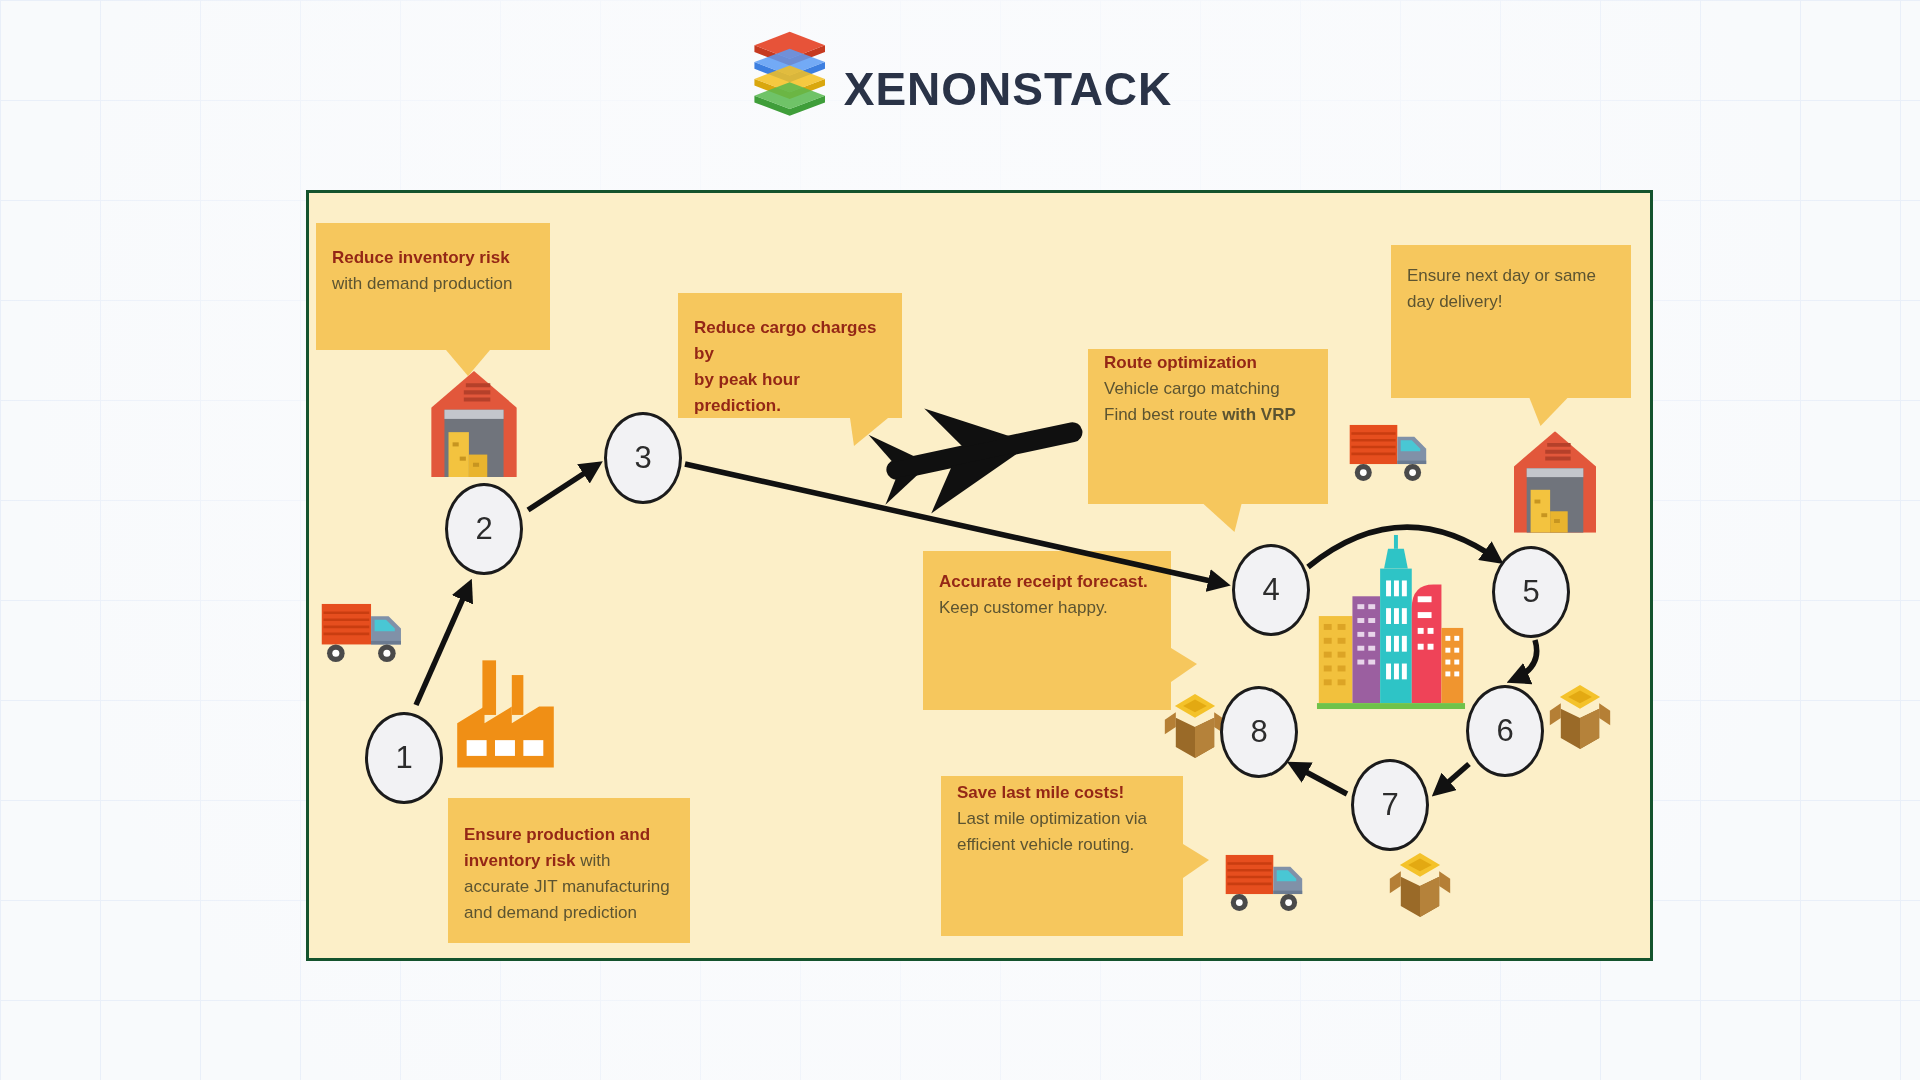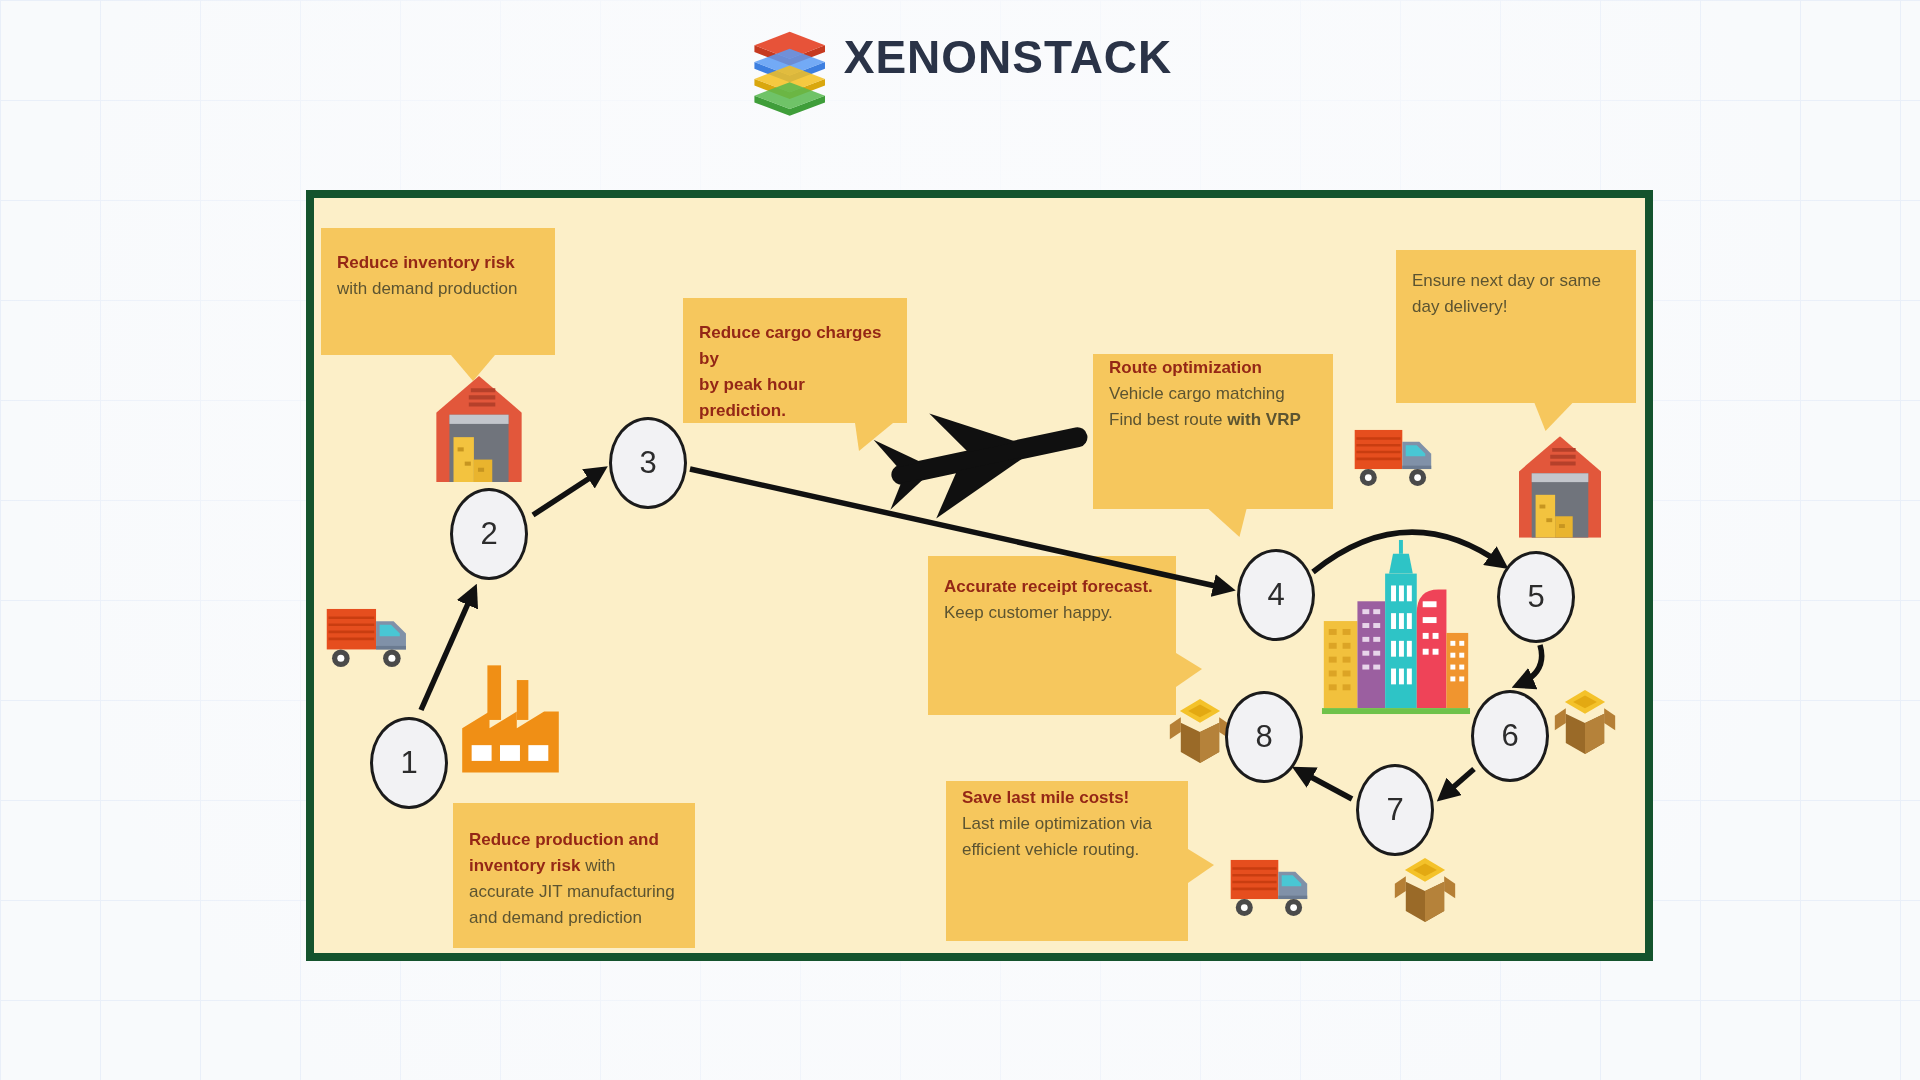--- a/index.html
+++ b/index.html
@@ -9,25 +9,25 @@
     background-color:#f8fafc;
     background-image:
       radial-gradient(circle at 48% 38%, rgba(250,251,253,0.96) 0%, rgba(250,251,253,0.65) 45%, rgba(250,251,253,0) 78%),
       linear-gradient(#e9eff9 1px, transparent 1px),
       linear-gradient(90deg, #e9eff9 1px, transparent 1px);
     background-size:auto, 100px 100px, 100px 100px;
     position:relative;
   }
   
   .logo{position:absolute;top:30px;left:50%;transform:translateX(-50%);
-        display:flex;align-items:flex-start;gap:12px}
+        display:flex;align-items:flex-end;gap:12px}
   .logo-text{font-size:46px;font-weight:bold;color:#2a3347;letter-spacing:1px}
   
   .panel{position:absolute;left:306px;top:190px;width:1347px;height:771px;
-         box-sizing:border-box;border:8px solid #14532d;background:#fcefc8}
+         box-sizing:border-box;border:3px solid #14532d;background:#fcefc8}
   
   .callout{position:absolute;background:#f6c75d;box-sizing:border-box;
            padding:22px 14px 0 16px;font-size:17px;line-height:26px;
            color:#5c5431;z-index:1}
   .callout .ln{white-space:pre-line}
   .callout b{color:#942716;font-weight:bold}
   .co1{left:7px;top:30px;width:234px;height:127px}
   .co2{left:369px;top:100px;width:224px;height:125px}
   .co3{left:779px;top:156px;width:240px;height:155px;padding-top:1px}
   .co4{left:1082px;top:52px;width:240px;height:153px;padding-top:18px}
@@ -234,21 +234,21 @@
     <div class="tail"></div>
   </div>
 
   <div class="callout co5">
     <div class="ln"><b>Accurate receipt forecast.</b></div>
     <div class="ln">Keep customer happy.</div>
     <div class="tail"></div>
   </div>
 
   <div class="callout co6">
-    <div class="ln"><b>Reduce production and
+    <div class="ln"><b>Ensure production and
 inventory risk</b><span> with</span></div>
     <div class="ln">accurate JIT manufacturing
 and demand prediction</div>
   </div>
 
   <div class="callout co7">
     <div class="ln"><b>Save last mile costs!</b></div>
     <div class="ln">Last mile optimization via
 efficient vehicle routing.</div>
     <div class="tail"></div>

